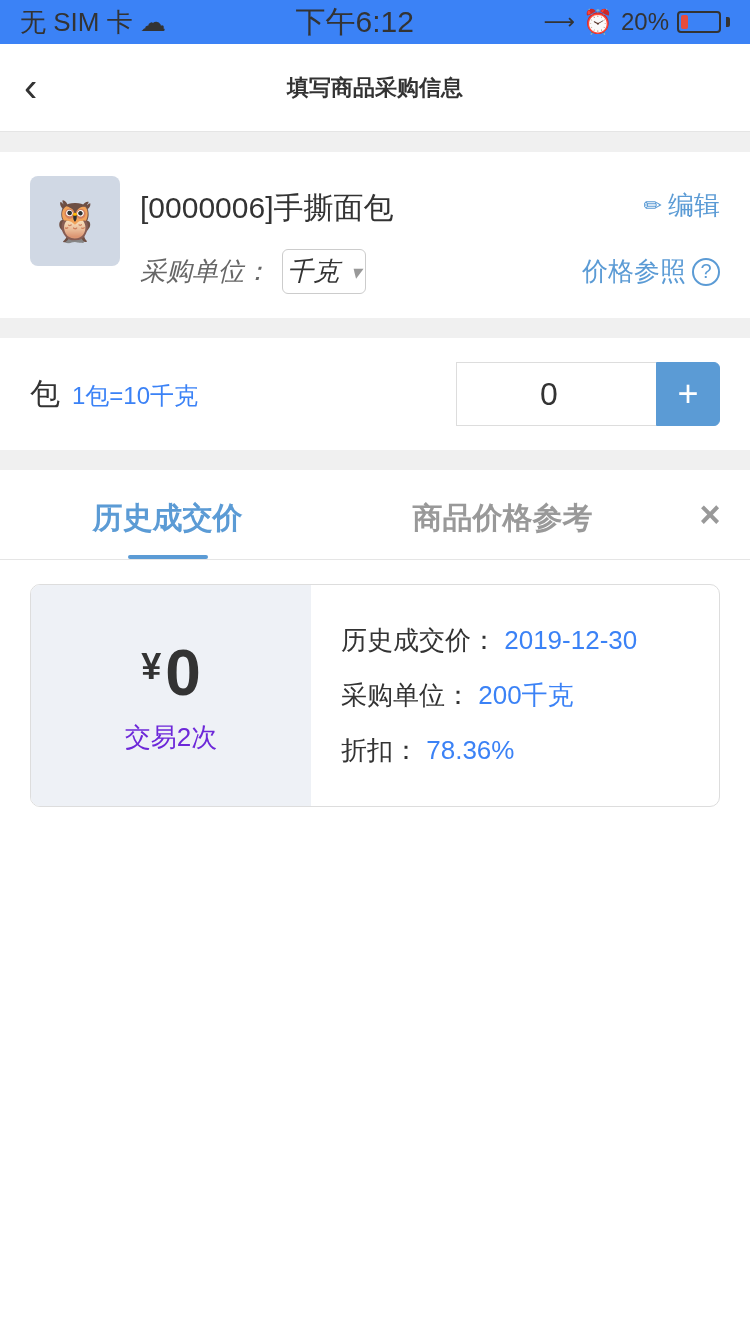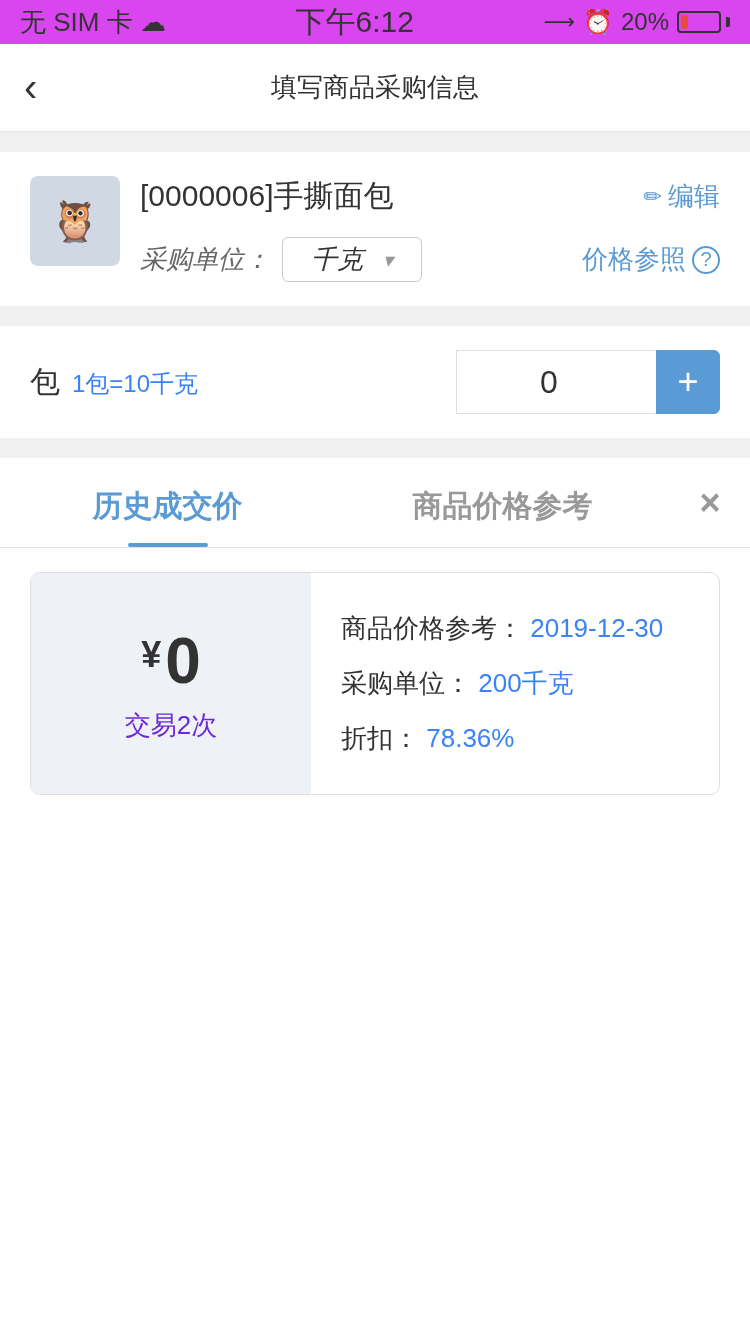--- a/index.html
+++ b/index.html
@@ -9,21 +9,21 @@
       min-height: 1334px;
       font-family: -apple-system, "PingFang SC", "Helvetica Neue", Arial, sans-serif;
       background: #f0f0f0;
       overflow-x: hidden;
     }
 
     
     .status-bar {
       width: 750px;
       height: 44px;
-      background: #d946ef;
+      background: #3b82f6;
       display: flex;
       align-items: center;
       justify-content: space-between;
       padding: 0 20px;
       font-size: 28px;
     }
     .status-left {
       display: flex;
       align-items: center;
       gap: 10px;
@@ -83,22 +83,22 @@
       position: relative;
     }
     .nav-back {
       position: absolute;
       left: 24px;
       font-size: 40px;
       color: #333;
       cursor: pointer;
     }
     .nav-title {
-      font-size: 26px;
-      font-weight: 400;
+      font-size: 22px;
+      font-weight: 700;
       color: #333;
     }
 
     
     .product-section {
       background: #ffffff;
       padding: 24px 30px;
       margin-top: 20px;
     }
     .product-top-row {
@@ -118,23 +118,24 @@
     }
     .owl-icon {
       font-size: 40px;
       color: #7a8ba6;
     }
     .product-details {
       flex: 1;
     }
     .product-name-row {
       display: flex;
-      align-items: center;
+      align-items: flex-start;
       justify-content: space-between;
       margin-bottom: 20px;
+      margin-top: 12px;
     }
     .product-name {
       font-size: 30px;
       color: #333;
       font-weight: 500;
     }
     .edit-btn {
       font-size: 26px;
       color: #5b9bd5;
       display: flex;
@@ -153,27 +154,27 @@
       gap: 12px;
       font-style: italic;
     }
     .purchase-unit-label {
       font-size: 26px;
       color: #666;
     }
     .unit-select {
       border: 1px solid #ccc;
       border-radius: 6px;
-      padding: 4px 28px;
+      padding: 4px 4px;
       font-size: 26px;
       color: #333;
       background: #fff;
       display: flex;
       align-items: center;
-      gap: 20px;
+      gap: 12px;
       cursor: pointer;
     }
     .unit-select .chevron {
       font-size: 20px;
       color: #999;
     }
     .price-ref-btn {
       font-size: 26px;
       color: #5b9bd5;
       display: flex;
@@ -442,21 +443,21 @@
     <div class="price-card">
       <div class="price-card-left">
         <div class="price-amount">
           <span class="price-currency">¥</span>
           <span>0</span>
         </div>
         <div class="price-trade-count">交易2次</div>
       </div>
       <div class="price-card-right">
         <div class="price-detail-item">
-          <span class="price-detail-label">商品价格参考：</span>
+          <span class="price-detail-label">历史成交价：</span>
           <span class="price-detail-value">2019-12-30</span>
         </div>
         <div class="price-detail-item">
           <span class="price-detail-label">采购单位：</span>
           <span class="price-detail-value">200千克</span>
         </div>
         <div class="price-detail-item">
           <span class="price-detail-label">折扣：</span>
           <span class="price-detail-value">78.36%</span>
         </div>

